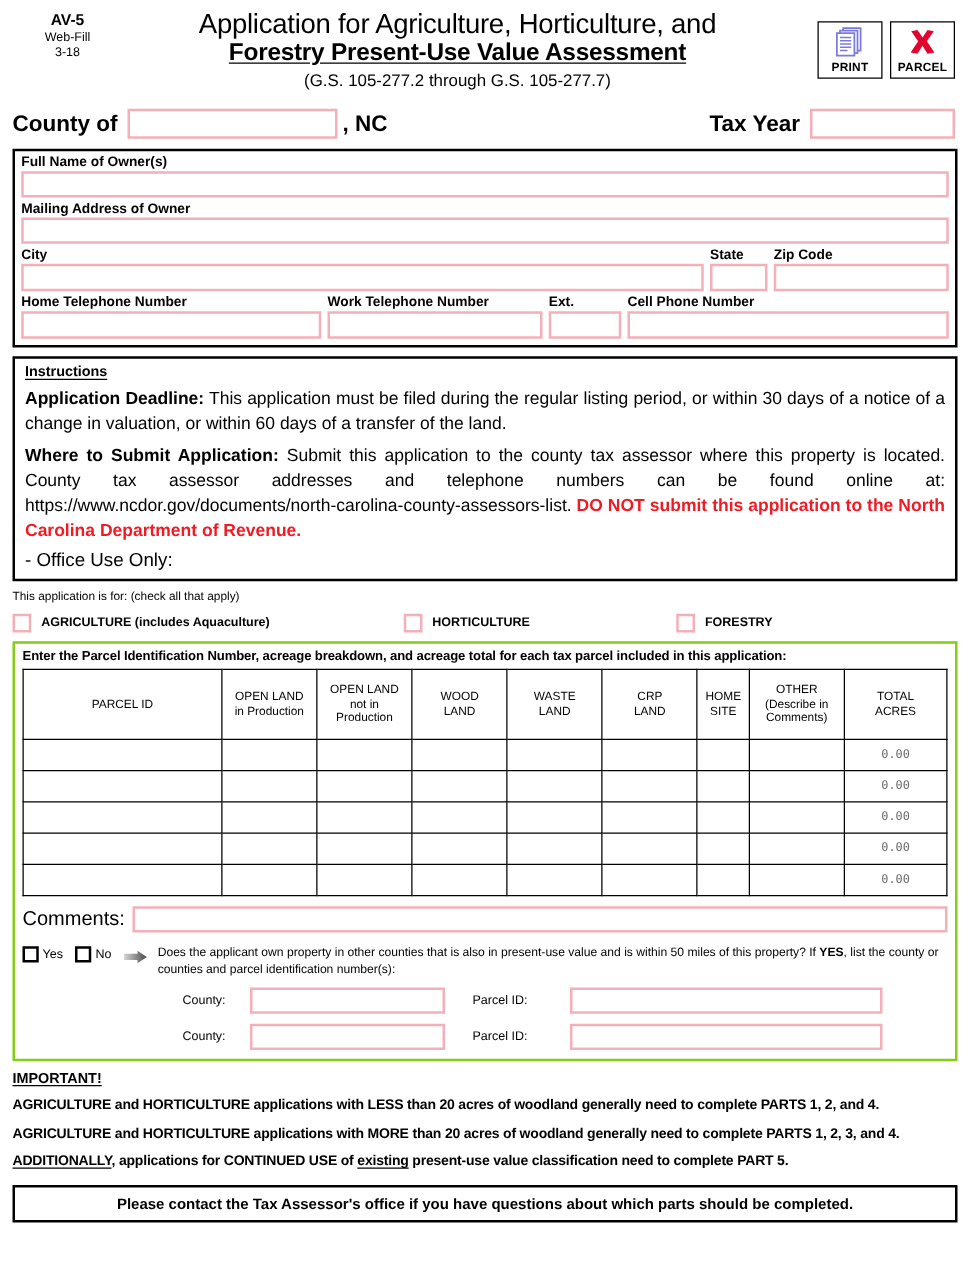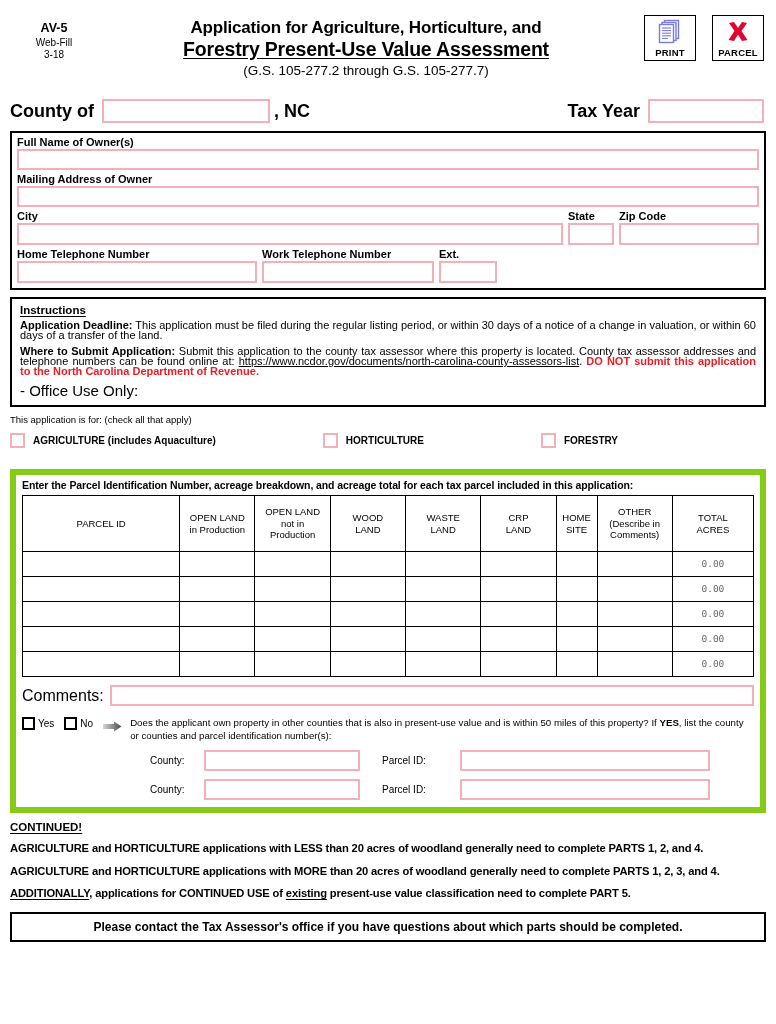--- a/index.html
+++ b/index.html
@@ -13,21 +13,21 @@
     font-family: "Liberation Sans", sans-serif;
     color: #000000;
     position: relative;
     overflow: hidden;
   }
   .page {
     position: relative;
     width: 776px;
     height: 1024px;
     box-sizing: border-box;
-    padding: 12px 10px;
+    padding: 0 10px;
   }
 
   
   .header {
     position: relative;
     height: 78px;
   }
   .formcode {
     position: absolute;
     left: 8px;
@@ -40,44 +40,44 @@
   .formcode .sub  { font-size: 10px; }
 
   .titleblock {
     position: absolute;
     left: 96px;
     right: 140px;
     top: 6px;
     text-align: center;
   }
   .title-l1 {
-    font-size: 17px;
-    font-weight: bold;
+    font-size: 22px;
+    font-weight: normal;
     letter-spacing: -0.2px;
     line-height: 1.15;
   }
   .title-l2 {
     font-size: 19.5px;
     font-weight: bold;
     letter-spacing: -0.2px;
     line-height: 1.15;
     text-decoration: underline;
     text-underline-offset: 2px;
   }
   .title-l3 {
     font-size: 13.5px;
     margin-top: 3px;
   }
 
   .btnstrip {
     position: absolute;
     right: 2px;
-    top: 3px;
-    display: flex;
-    gap: 16px;
+    top: 17px;
+    display: flex;
+    gap: 6px;
     justify-content: center;
   }
   .tbtn {
     width: 52px;
     height: 46px;
     border: 1.5px solid #000;
     background: #ffffff;
     display: flex;
     flex-direction: column;
     align-items: center;
@@ -149,28 +149,28 @@
     box-sizing: border-box;
   }
   .instr-h {
     font-size: 11.5px;
     font-weight: bold;
     text-decoration: underline;
     text-underline-offset: 2px;
     margin-bottom: 4px;
   }
   .instr-p {
-    font-size: 11px;
-    line-height: 10px;
+    font-size: 14px;
+    line-height: 20px;
     text-align: justify;
     margin-bottom: 6px;
   }
   .instr-p b { font-weight: bold; }
   .redb { color: #ee1c25; font-weight: bold; }
-  .urlx { text-decoration: underline; }
+  .urlx { }
   .office {
     font-size: 15px;
     margin-top: 2px;
   }
 
   
   .applyfor {
     font-size: 9.5px;
     margin-top: 7px;
   }
@@ -202,22 +202,22 @@
     font-size: 10px;
     font-weight: bold;
     text-underline-offset: 2px;
     margin-left: 8px;
   }
   .cgap1 { margin-left: 107px; }
   .cgap2 { margin-left: 117px; }
 
   
   .parcelbox {
-    border: 6px solid #84cc16;
-    margin-top: 20px;
+    border: 2px solid #84cc16;
+    margin-top: 6px;
     padding: 4px 6px 7px 6px;
     box-sizing: border-box;
   }
   .parcel-h {
     font-size: 10.5px;
     font-weight: bold;
     margin-bottom: 4px;
     letter-spacing: -0.1px;
   }
   table.ptab {
@@ -398,20 +398,24 @@
         <label class="flabel">Home Telephone Number</label>
         <input class="pinkbox" style="width: 240px;" type="text" value="">
       </div>
       <div class="fld">
         <label class="flabel">Work Telephone Number</label>
         <input class="pinkbox" style="width: 172px;" type="text" value="">
       </div>
       <div class="fld">
         <label class="flabel">Ext.</label>
         <input class="pinkbox" style="width: 58px;" type="text" value="">
+      </div>
+      <div class="fld" style="flex:1;">
+        <label class="flabel">Cell Phone Number</label>
+        <input class="pinkbox" style="width: 100%;" type="text" value="">
       </div>
     </div>
 
   </div>
 
   <div class="instrbox">
     <div class="instr-h">Instructions</div>
 
     <div class="instr-p">
       <b>Application Deadline:</b><span>  This application must be filed during the regular listing period, or within 30 days of a notice of a change in valuation, or within 60 days of a transfer of the land.</span>
@@ -561,21 +565,21 @@
     <div class="cprow">
       <span class="cplab">County:</span>
       <input class="pinkbox cpin1" type="text" value="" style="">
       <span class="cplab2" style="margin-left:22px;">Parcel ID:</span>
       <input class="pinkbox cpin2" type="text" value="" style="">
     </div>
 
   </div>
 
   <div class="impwrap">
-    <div class="imp-h">CONTINUED!</div>
+    <div class="imp-h">IMPORTANT!</div>
     <div class="imp-p">AGRICULTURE and HORTICULTURE applications with LESS than 20 acres of woodland generally need to complete  PARTS 1, 2, and 4.</div>
     <div class="imp-p">AGRICULTURE and HORTICULTURE applications with MORE than 20 acres of woodland generally need to complete PARTS 1, 2, 3, and 4.</div>
     <div class="imp-p"><u>ADDITIONALLY</u><span>, applications for CONTINUED USE of </span><u>existing</u><span> present-use value classification need to complete PART 5.</span></div>
 
     <div class="finalbox">
       <span class="finaltxt">Please contact the Tax Assessor's office if you have questions about which parts should be completed.</span>
     </div>
   </div>
 
 </div>

